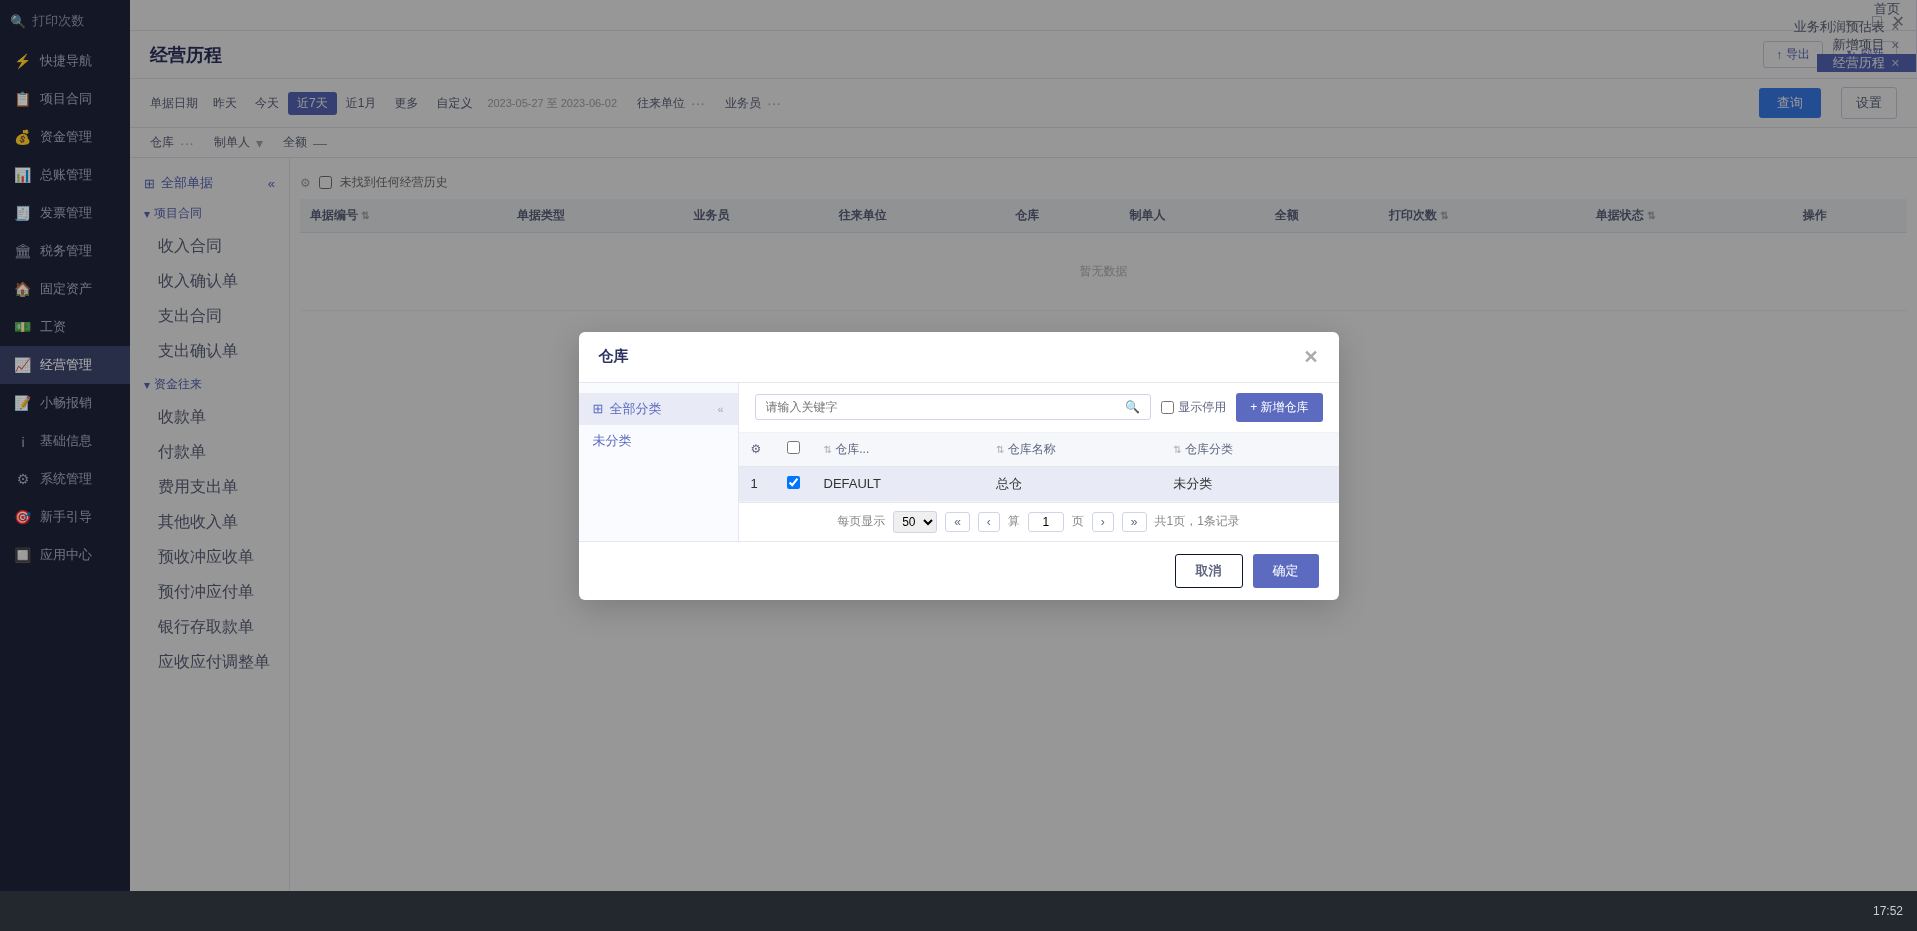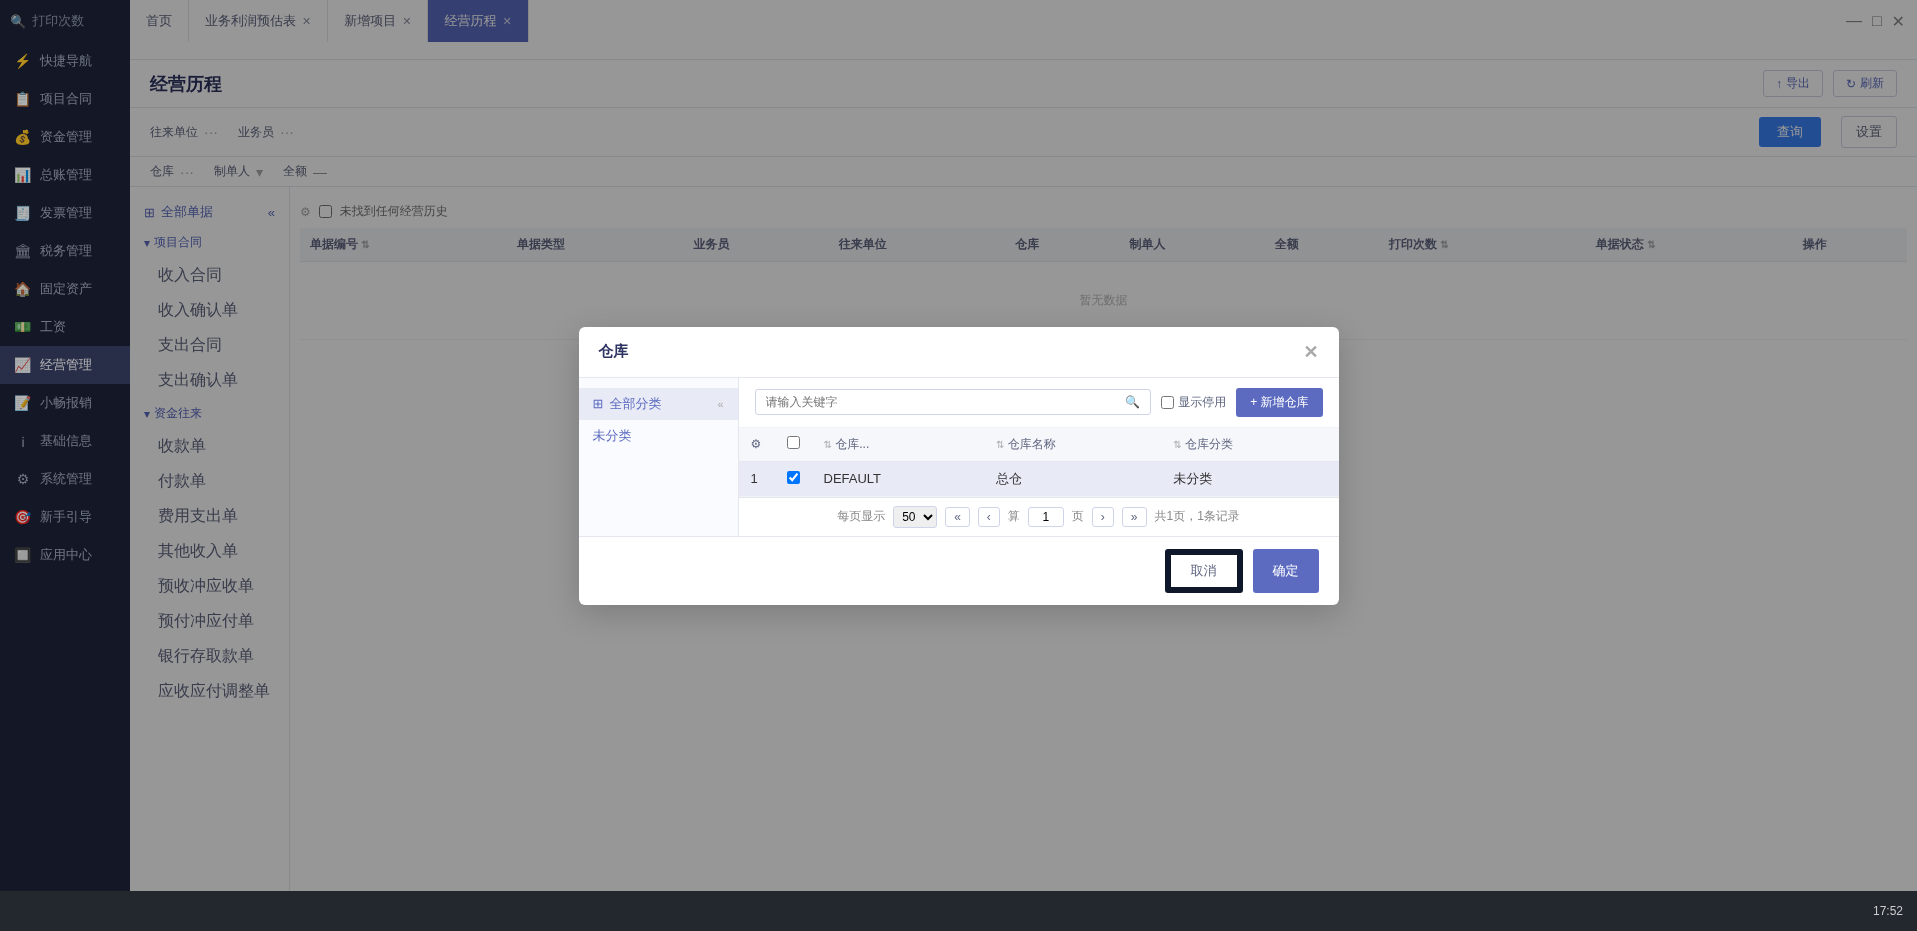--- a/index.html
+++ b/index.html
@@ -26,22 +26,22 @@
     }
 
     
     .main {
       position: absolute; left: 130px; top: 0; right: 0; height: 931px;
       background: #f0f2f5; display: flex; flex-direction: column;
     }
 
     
     .tabbar {
-      background: #fff; display: flex; align-items: flex-start; height: 60px;
-      border-bottom: 1px solid #e4e7ef; padding: 0 0 0 0; position: relative;
+      background: #fff; display: flex; align-items: flex-end; height: 31px;
+      border-bottom: 1px solid #e4e7ef; padding: 0 0 0 0; position: relative; flex-direction: column;
     }
     .tab {
       padding: 0 16px; height: 42px; display: flex; align-items: center; gap: 6px;
       font-size: 13px; color: #606680; cursor: pointer; border-right: 1px solid #e4e7ef;
       white-space: nowrap;
     }
     .tab.active {
       background: #5c6bc0; color: #fff; 
     }
     .tab .close { font-size: 11px; color: inherit; opacity: 0.7; }
@@ -223,22 +223,22 @@
     .pg-select {
       border: 1px solid #d0d4e8; border-radius: 3px; padding: 2px 4px; font-size: 12px;
     }
 
     
     .modal-footer {
       padding: 12px 20px; border-top: 1px solid #e4e7ef;
       display: flex; justify-content: flex-end; gap: 10px;
     }
     .btn-cancel {
-      border: 6px solid #0f172a; background: #fff; color: #606680;
-      border-radius: 3px; padding: 7px 20px; font-size: 13px; cursor: pointer;
+      border: 1px solid #0f172a; background: #fff; color: #606680;
+      border-radius: 3px; padding: 7px 20px; font-size: 13px; cursor: pointer; font-weight: bold;
     }
     .btn-confirm {
       background: #5c6bc0; color: #fff; border: none; border-radius: 3px;
       padding: 7px 20px; font-size: 13px; cursor: pointer;
     }
 
     
     .sort-icon { color: #aaa; font-size: 10px; cursor: pointer; }
 
     
@@ -361,20 +361,32 @@
         <span>导出</span>
       </button>
       <button class="btn-refresh">
         <span>↻</span>
         <span>刷新</span>
       </button>
     </div>
   </div>
 
   <div class="filter-bar">
+    <div class="filter-group">
+      <span class="filter-label">单据日期</span>
+      <div class="filter-date-btns">
+        <span class="date-btn">昨天</span>
+        <span class="date-btn">今天</span>
+        <span class="date-btn active">近7天</span>
+        <span class="date-btn">近1月</span>
+        <span class="date-btn">更多</span>
+        <span class="date-btn">自定义</span>
+      </div>
+      <span class="filter-label" style="color:#aaa;font-size:11px;">2023-05-27 至 2023-06-02</span>
+    </div>
     <div class="filter-group">
       <span class="filter-label">往来单位</span>
       <span class="filter-dots">···</span>
     </div>
     <div class="filter-group">
       <span class="filter-label">业务员</span>
       <span class="filter-dots">···</span>
     </div>
     <button class="btn-query">查询</button>
     <button class="btn-setting">设置</button>

